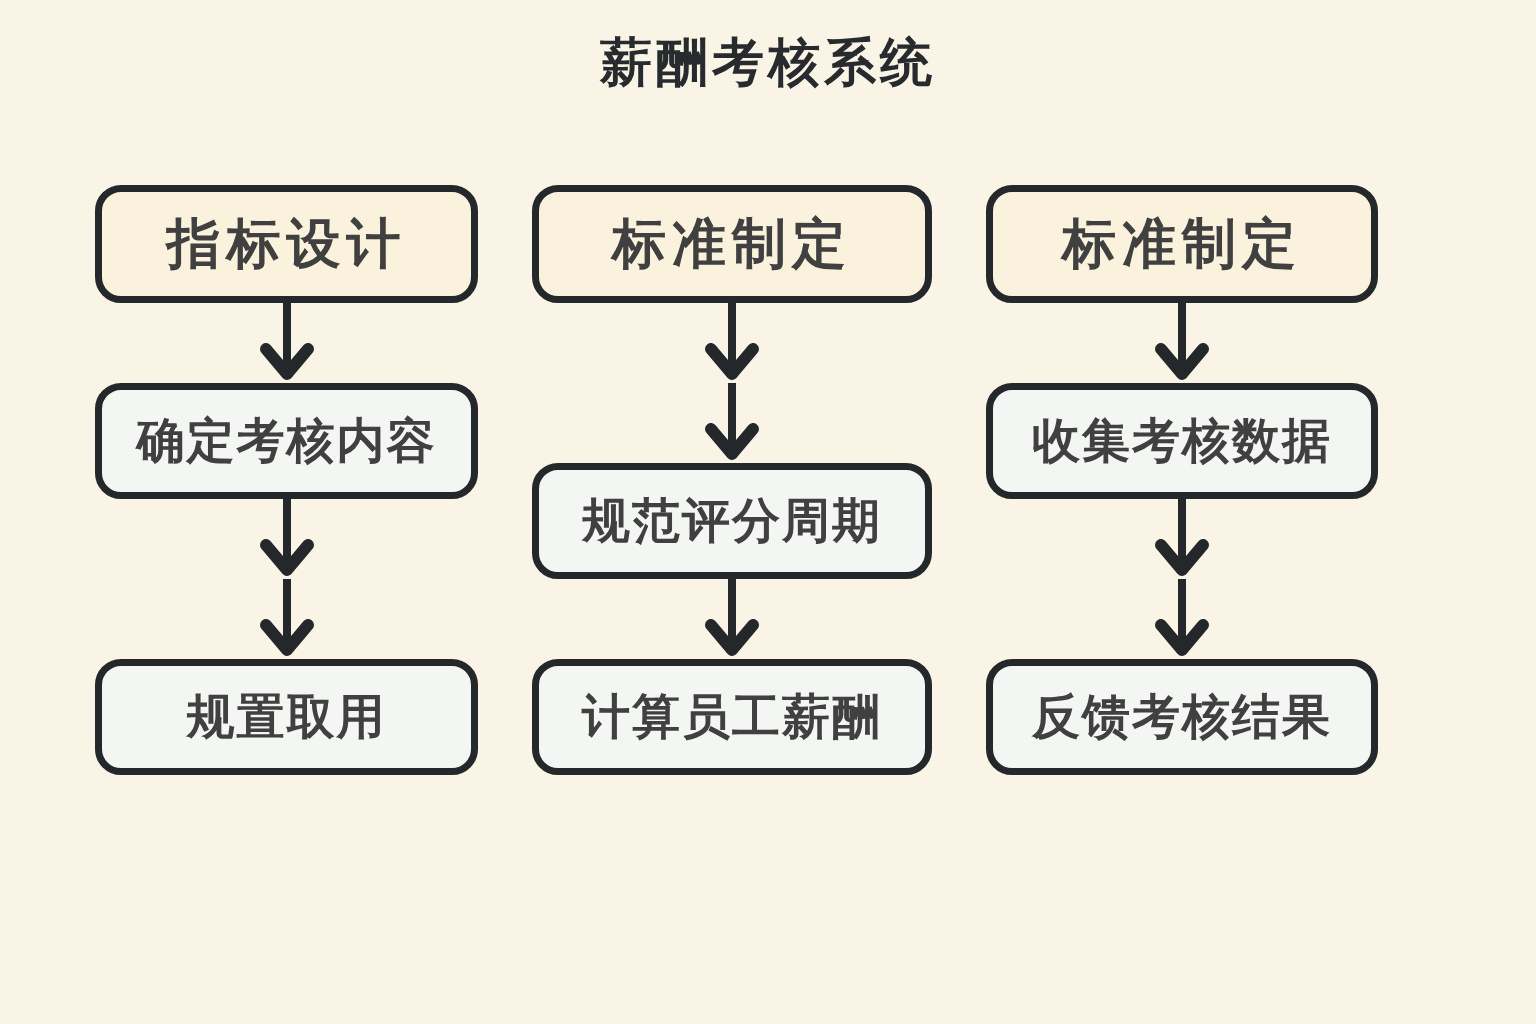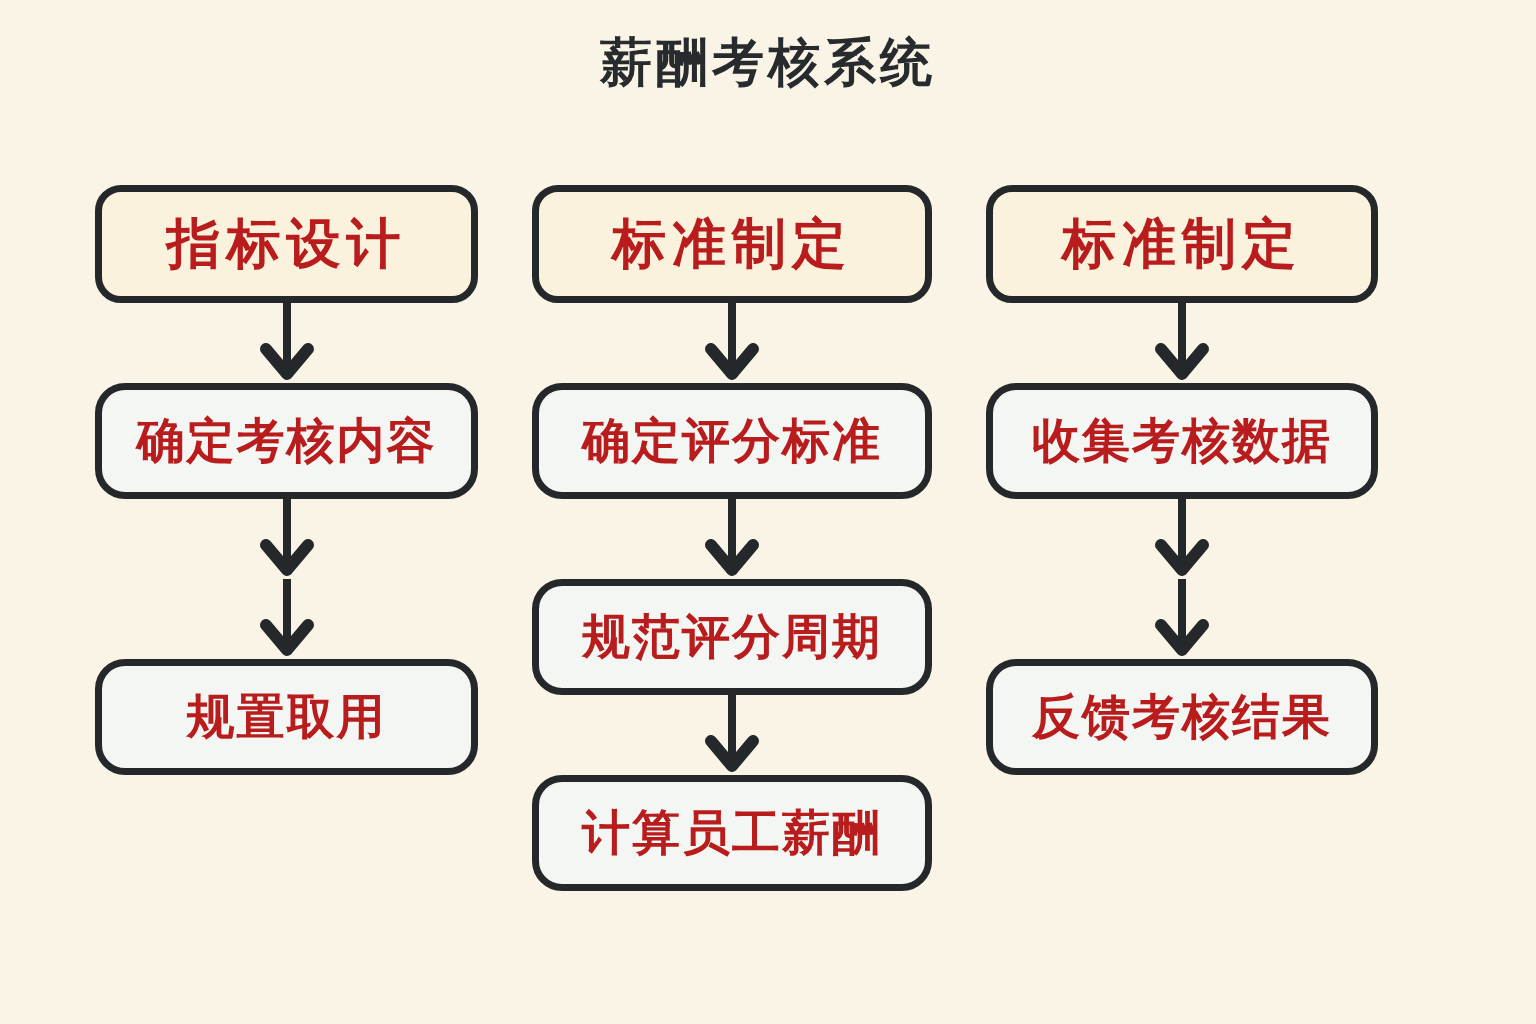--- a/index.html
+++ b/index.html
@@ -47,35 +47,34 @@
   .col-2 { width: 392px; }
   .box {
     box-sizing: border-box;
     width: 100%;
     border: 7px solid #24282a;
     border-radius: 26px;
     display: flex;
     align-items: center;
     justify-content: center;
     font-weight: 900;
-    color: #b91c1c;
+    color: #404040;
     white-space: nowrap;
   }
   .header-box {
     height: 118px;
     background: #faf2dd;
     font-size: 54px;
     letter-spacing: 6px;
   }
   .step-box {
     height: 116px;
     background: #f4f6f3;
     font-size: 48px;
     letter-spacing: 2px;
-    border-radius: 30px;
   }
   .arrow {
     height: 80px;
     display: flex;
     align-items: flex-start;
     justify-content: center;
   }
   .arrow svg {
     display: block;
   }
@@ -122,23 +121,20 @@
     <div class="flow-column col-1">
       <div class="box header-box">
         <span>标准制定</span>
       </div>
       <div class="arrow">
         <svg width="64" height="80" viewBox="0 0 64 80">
           <line x1="32" y1="0" x2="32" y2="64" stroke="#24282a" stroke-width="8"></line>
           <path d="M11 46 L32 71 L53 46" fill="none" stroke="#24282a" stroke-width="12" stroke-linecap="round" stroke-linejoin="round"></path>
         </svg>
       </div>
-      <div class="box step-box">
-        <span>确定评分标准</span>
-      </div>
       <div class="arrow">
         <svg width="64" height="80" viewBox="0 0 64 80">
           <line x1="32" y1="0" x2="32" y2="64" stroke="#24282a" stroke-width="8"></line>
           <path d="M11 46 L32 71 L53 46" fill="none" stroke="#24282a" stroke-width="12" stroke-linecap="round" stroke-linejoin="round"></path>
         </svg>
       </div>
       <div class="box step-box">
         <span>规范评分周期</span>
       </div>
       <div class="arrow">

